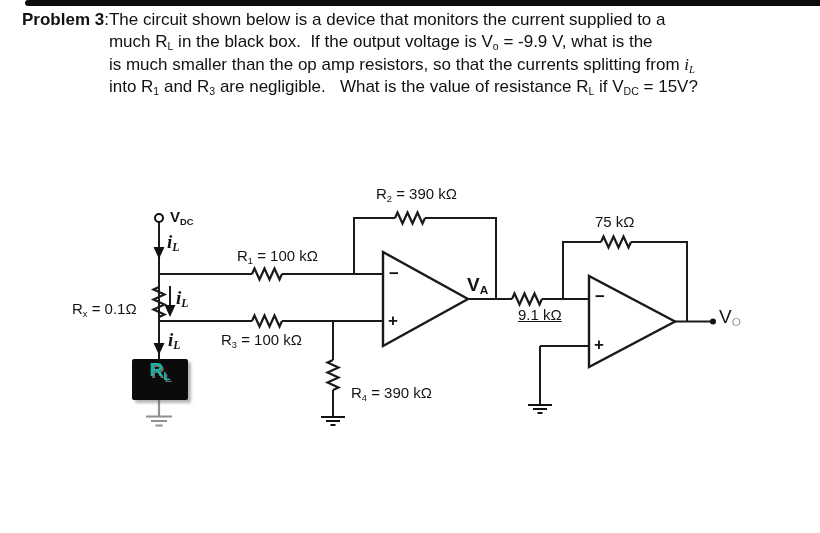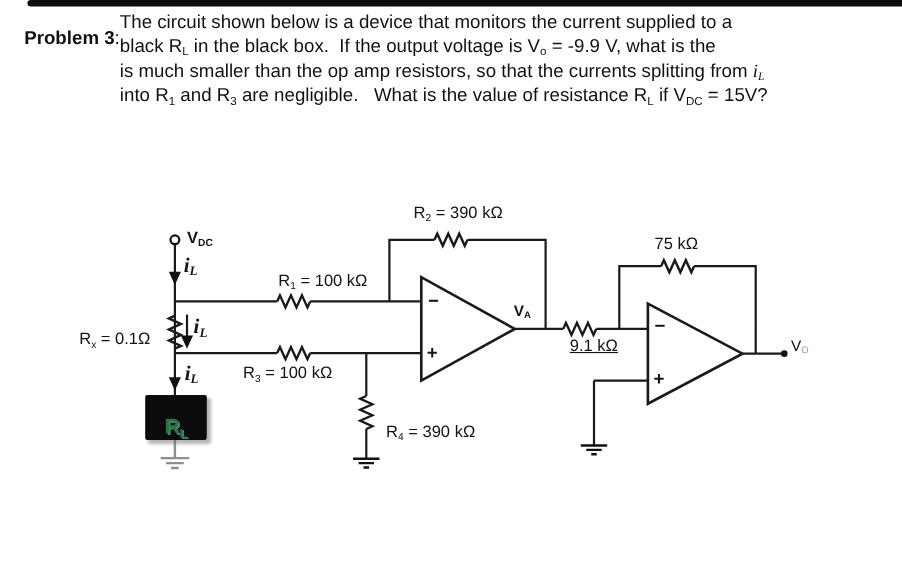--- a/index.html
+++ b/index.html
@@ -2,53 +2,53 @@
 <html><head>
 <meta charset="utf-8">
 <style>
   html,body{margin:0;padding:0;background:#fff;}
   .stage{position:relative;width:820px;height:533px;background:#ffffff;overflow:hidden;
          font-family:"Liberation Sans",sans-serif;color:#111;}
   .top-rule{position:absolute;left:25px;top:0;width:795px;height:6px;background:#0d0d0d;border-radius:3px 0 0 3px;}
   
   .problem{position:absolute;left:22px;top:9px;width:792px;display:flex;align-items:flex-start;
            font-size:17px;line-height:22.3px;}
-  .plabel{flex:0 0 81px;white-space:nowrap;margin-top:15px;}
+  .plabel{flex:0 0 81px;white-space:nowrap;}
   .pbody{flex:1;}
   .pline{white-space:nowrap;}
   .b{font-weight:bold;}
   .sub{font-size:0.62em;position:relative;top:0.28em;line-height:0;}
   .cur{font-family:"Liberation Serif","DejaVu Serif",serif;font-style:italic;}
   
   .circuit{position:absolute;left:0;top:0;width:820px;height:533px;}
   .circuit svg{position:absolute;left:0;top:0;}
   .clabel{position:absolute;font-size:15px;white-space:nowrap;color:#141414;}
   .bold15{font-weight:bold;}
   .il{font-family:"Liberation Serif","DejaVu Serif",serif;font-style:italic;font-weight:bold;font-size:19px;text-align:right;}
   .sign{position:absolute;font-size:17px;font-weight:bold;color:#141414;line-height:1;}
-  .node{font-size:14px;}
+  .node{font-size:19px;}
   .load-box{position:absolute;left:132px;top:359px;width:56px;height:41px;background:#0b0b0b;
-            border-radius:2px;display:flex;align-items:flex-end;justify-content:center;
-            color:#15803d;font-size:19px;font-weight:bold;
+            border-radius:2px;display:flex;align-items:flex-start;justify-content:center;
+            color:#14b8a6;font-size:19px;font-weight:bold;
             box-shadow:3px 3px 3px rgba(90,90,90,0.45);}
   .load-box .sub{top:0.33em;}
   .load-box span{text-shadow:1.5px 1.5px 0 #6e6e6e;}
 </style>
 </head>
 <body>
 
 <div class="stage">
 
   <div class="top-rule"></div>
 
   <div class="problem">
     <div class="plabel"><span class="b">Problem 3</span><span>:</span></div>
     <div class="pbody">
         <div class="pline"><span>The circuit shown below is a device that monitors the current supplied to a</span></div>
-        <div class="pline"><span>black R</span><span class="sub">L</span><span> in the black box.&nbsp; If the output voltage is V</span><span class="sub">o</span><span> = -9.9 V, what is the</span></div>
+        <div class="pline"><span>much R</span><span class="sub">L</span><span> in the black box.&nbsp; If the output voltage is V</span><span class="sub">o</span><span> = -9.9 V, what is the</span></div>
         <div class="pline"><span>is much smaller than the op amp resistors, so that the currents splitting from </span><span class="cur">i</span><span class="sub cur">L</span></div>
         <div class="pline"><span>into R</span><span class="sub">1</span><span> and R</span><span class="sub">3</span><span> are negligible.&nbsp;&nbsp; What is the value of resistance R</span><span class="sub">L</span><span> if V</span><span class="sub">DC</span><span> = 15V?</span></div>
       </div>
   </div>
 
   <div class="circuit">
     <svg width="820" height="533" viewBox="0 0 820 533">
 
       <g stroke="#1a1a1a" stroke-width="2" fill="none">
         <path d="M159,222 V359
@@ -92,21 +92,21 @@
 
       <circle cx="159" cy="218" r="4" fill="#ffffff" stroke="#111" stroke-width="2"></circle>
       <circle cx="713" cy="321.5" r="3" fill="#111"></circle>
     </svg>
 
     <div class="clabel bold15" style="left:170px;top:208px;"><span class="b">V</span><span class="b sub">DC</span></div>
     <div class="clabel il" style="left:167px;top:231px;"><span class="cur">i</span><span class="sub cur">L</span></div>
     <div class="clabel il" style="left:176px;top:287px;"><span class="cur">i</span><span class="sub cur">L</span></div>
     <div class="clabel il" style="left:168px;top:329px;"><span class="cur">i</span><span class="sub cur">L</span></div>
     <div class="clabel" style="left:72px;top:290px;margin-top:10px;"><span>R</span><span class="sub">x</span><span> = 0.1Ω</span></div>
-    <div class="clabel" style="left:237px;top:247px;margin-left:16px;"><span>R</span><span class="sub">1</span><span> = 100 kΩ</span></div>
+    <div class="clabel" style="left:237px;top:247px;"><span>R</span><span class="sub">1</span><span> = 100 kΩ</span></div>
     <div class="clabel" style="left:376px;top:185px;"><span>R</span><span class="sub">2</span><span> = 390 kΩ</span></div>
     <div class="clabel" style="left:221px;top:331px;"><span>R</span><span class="sub">3</span><span> = 100 kΩ</span></div>
     <div class="clabel" style="left:351px;top:384px;"><span>R</span><span class="sub">4</span><span> = 390 kΩ</span></div>
     <div class="clabel" style="left:518px;top:306px;text-decoration:underline;"><span>9.1 kΩ</span></div>
     <div class="clabel" style="left:595px;top:213px;"><span>75 kΩ</span></div>
     <div class="clabel bold15 node" style="left:467px;top:274px;"><span class="b">V</span><span class="b sub">A</span></div>
     <div class="clabel node" style="left:719px;top:306px;"><span>V</span><span class="sub" style="color: rgb(154, 154, 154);">O</span></div>
 
     <div class="sign" style="left:389px;top:265px;">−</div>
     <div class="sign" style="left:388px;top:312px;">+</div>

